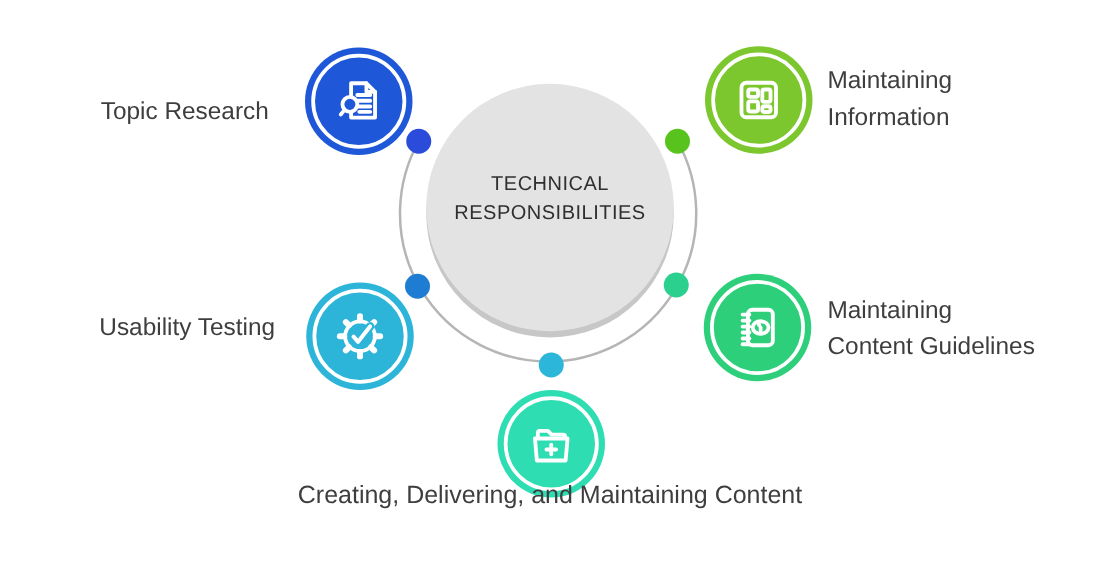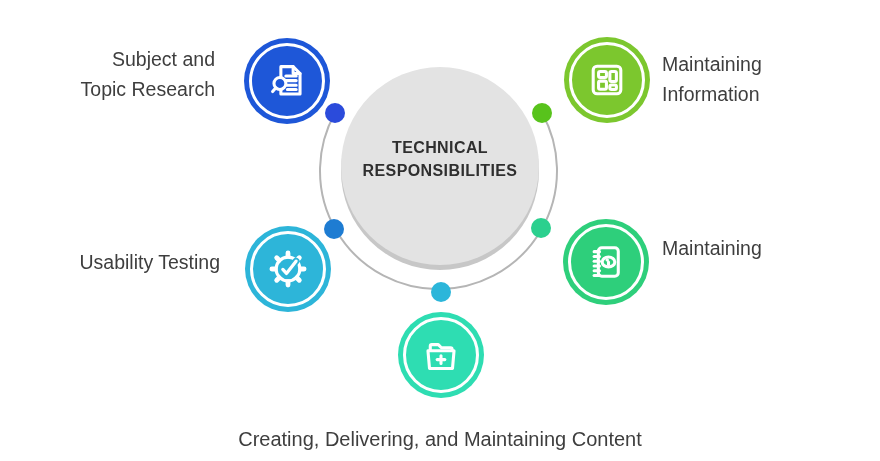--- a/index.html
+++ b/index.html
@@ -4,41 +4,41 @@
 <style>
   html,body{margin:0;padding:0;background:#fff;}
   #stage{
     position:relative;width:880px;height:461px;overflow:hidden;
     background:#fff;font-family:"Liberation Sans",sans-serif;
   }
   #bg-layer{position:absolute;left:0;top:0;width:880px;height:461px;}
   
   .center-title{
     position:absolute;left:340px;top:136px;width:200px;
-    text-align:center;font-weight:bold;font-size:16px;line-height:23px;
+    text-align:center;font-weight:normal;font-size:16px;line-height:23px;
     letter-spacing:.4px;color:#2f2f2f;
   }
   
   .bubble{
     position:absolute;width:86px;height:86px;border-radius:50%;
     display:flex;align-items:center;justify-content:center;
   }
   .bubble .inner-ring{
     width:70px;height:70px;border:3px solid #fff;border-radius:50%;
     display:flex;align-items:center;justify-content:center;
   }
   .bubble svg{display:block;}
   
   .node-label{
     position:absolute;font-size:19.5px;line-height:30px;color:#3e3e3e;
     white-space:nowrap;
   }
   .lbl-right{text-align:right;}
   .caption{
-    position:absolute;left:0;top:428px;width:880px;text-align:center;
+    position:absolute;left:0;top:385px;width:880px;text-align:center;
     font-size:20px;color:#3e3e3e;
   }
 </style>
 </head>
 <body>
 
 <div id="stage">
 
   <svg id="bg-layer" viewBox="0 0 880 461" xmlns="http://www.w3.org/2000/svg">
     <path d="M 335 113 A 118.5 118.5 0 1 0 542 113" fill="none" stroke="#b5b5b5" stroke-width="2"></path>
@@ -61,21 +61,21 @@
       <svg width="46" height="46" viewBox="0 0 24 24" fill="none" stroke="#ffffff" stroke-width="1.6" stroke-linecap="round" stroke-linejoin="round">
         <path d="M8.8 4.5 h6.4 l3.6 3.6 v10.7 h-10 z"></path>
         <path d="M15.2 4.5 v3.6 h3.6"></path>
         <path d="M11.4 9.4 H16.8 M11.4 11.8 H16.8 M12 14.2 H16.8 M12.2 16.4 H16.8"></path>
         <circle cx="8.3" cy="13.3" r="3.1" fill="#1E57D8"></circle>
         <path d="M6.1 15.6 L4.5 17.5"></path>
       </svg>
     </div>
   </div>
   <div class="node-label lbl-right" style="right:665px;top:44px;">
-    <span>Subject and</span><br>
+    <br>
     <span>Topic Research</span>
   </div>
 
   <div class="bubble" style="left: 564px; top: 37px; background-color: rgb(124, 199, 46);">
     <div class="inner-ring">
       <svg width="46" height="46" viewBox="0 0 24 24" fill="none" stroke="#ffffff" stroke-width="1.6" stroke-linecap="round" stroke-linejoin="round">
         <rect x="4.8" y="4.8" width="14.4" height="14.4" rx="2"></rect>
         <rect x="7.6" y="7.6" width="4.1" height="3.1" rx="0.8"></rect>
         <rect x="7.6" y="12.6" width="4.1" height="4.2" rx="0.8"></rect>
         <rect x="13.5" y="7.6" width="3.4" height="5.2" rx="0.8"></rect>
@@ -124,20 +124,21 @@
             <path d="M5.8 19 H8.6"></path>
         </g>
         <ellipse cx="13.3" cy="12" rx="3.3" ry="2.6"></ellipse>
         <path d="M12.6 10.9 L12.7 10.9" stroke-width="1.7"></path>
         <path d="M13.3 12 V13.3"></path>
       </svg>
     </div>
   </div>
   <div class="node-label" style="left:662px;top:234px;line-height:29px;">
     <span>Maintaining</span><br>
+    <span>Content Guidelines</span>
   </div>
 
   <div class="bubble" style="left: 398px; top: 312px; background-color: rgb(46, 221, 178);">
     <div class="inner-ring">
       <svg width="46" height="46" viewBox="0 0 24 24" fill="none" stroke="#ffffff" stroke-width="1.6" stroke-linecap="round" stroke-linejoin="round">
         <path d="M6.4 9.6 V7.4 Q6.4 6.6 7.2 6.6 H10.6 L12.2 8.2 H17 Q17.8 8.2 17.8 9 V9.6"></path>
         <path d="M5.2 9.8 H18.8 L18 19 H6 Z"></path>
         <path d="M12 12.4 V16.4"></path>
         <path d="M10 14.4 H14"></path>
       </svg>

